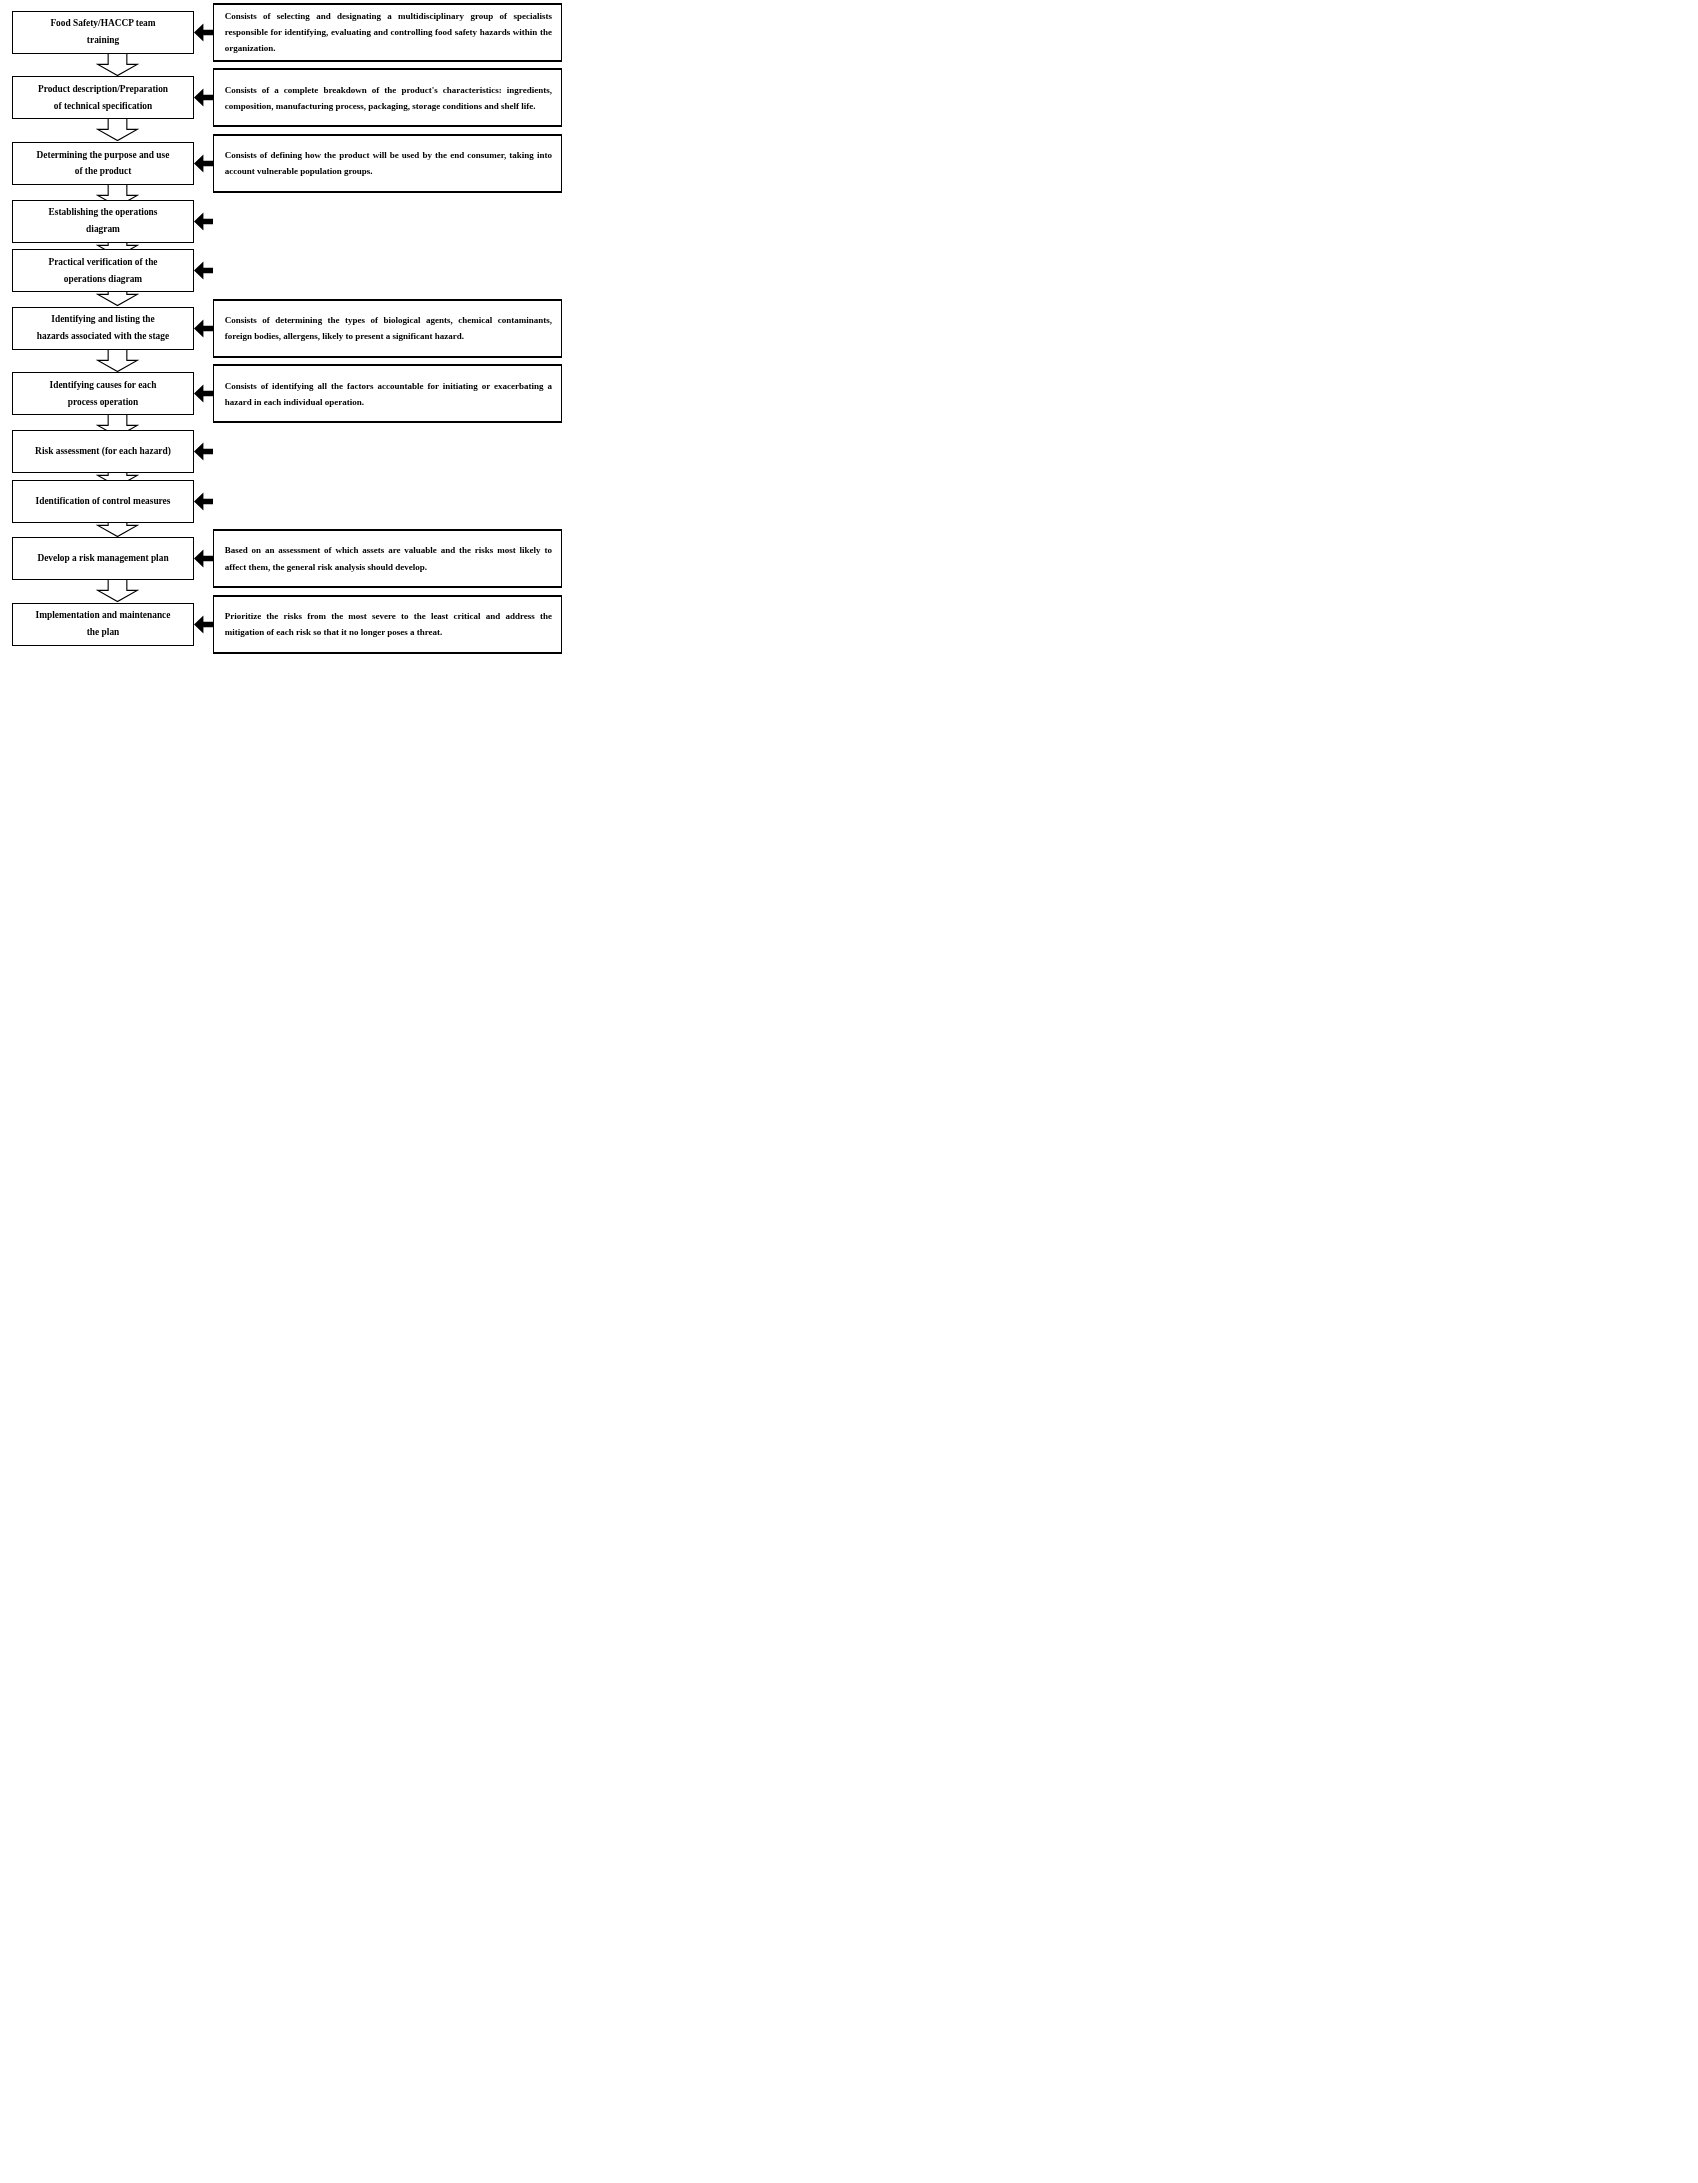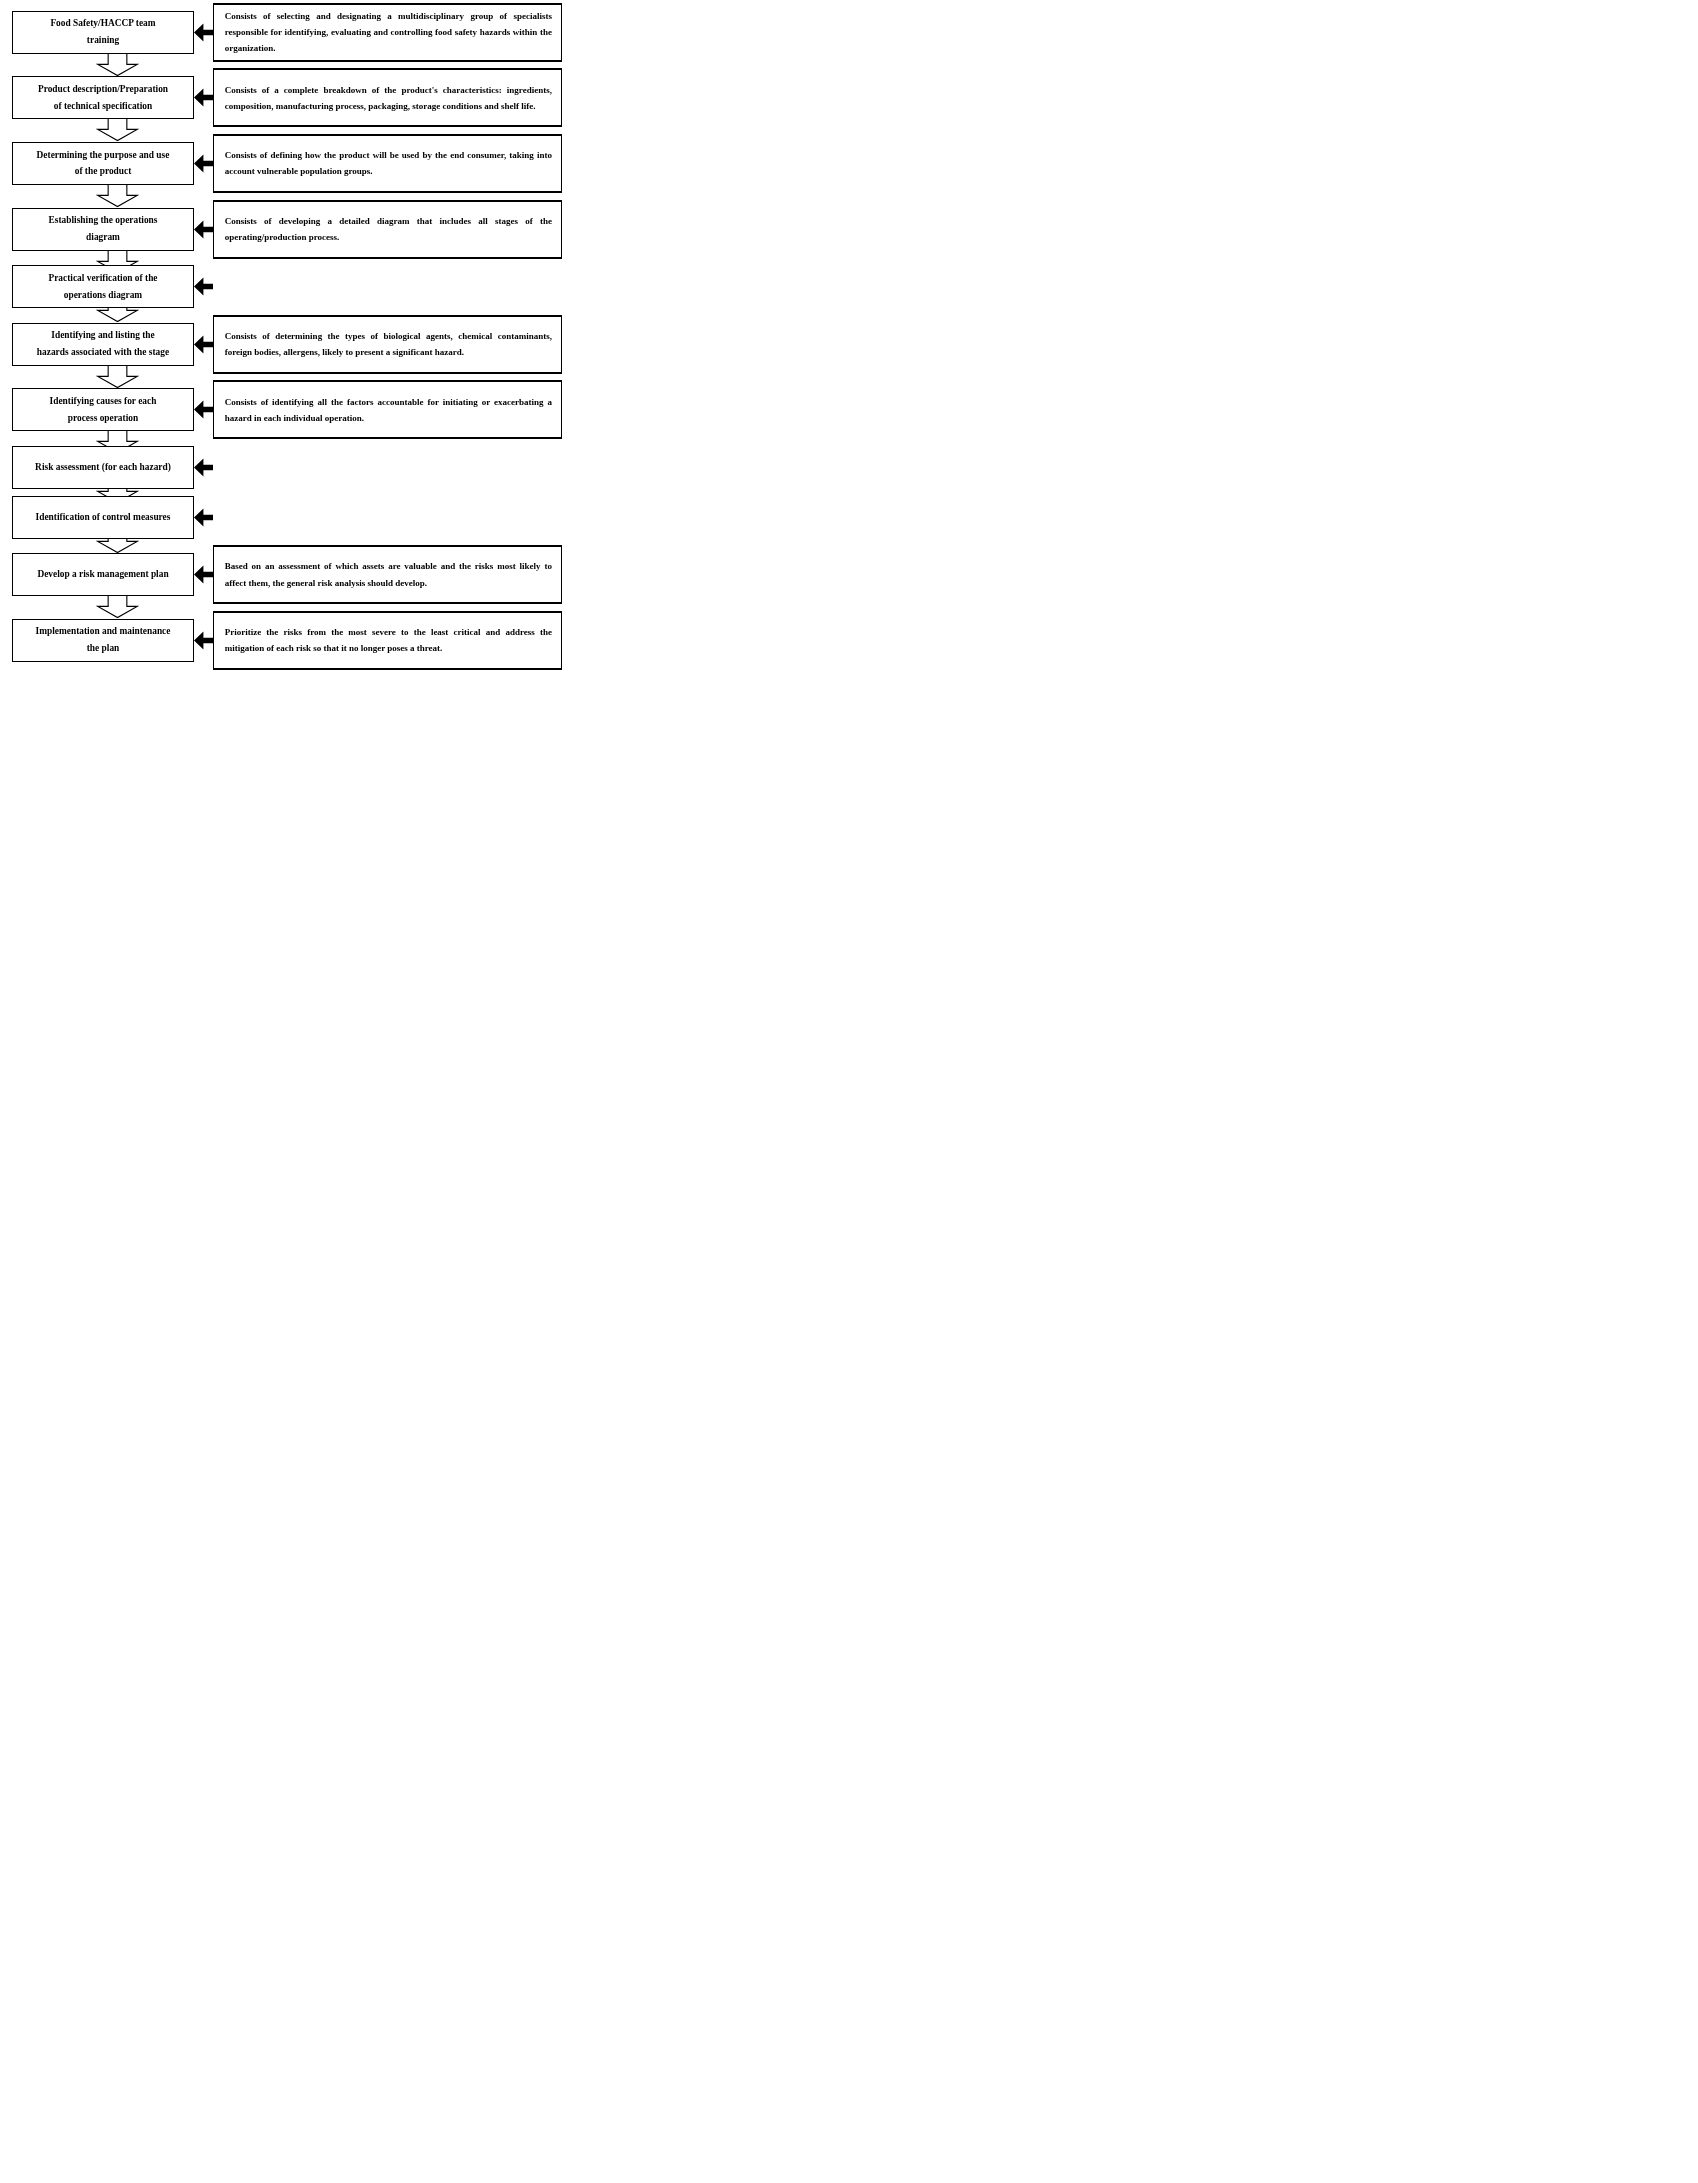--- a/index.html
+++ b/index.html
@@ -159,23 +159,20 @@
   <div class="row">
     <div class="process-box">
         <span>Establishing the operations
 diagram</span>
       </div>
     <div class="harrow">
         <svg viewBox="0 0 41 44">
           <use href="#sym-left-arrow"></use>
         </svg>
       </div>
-    <div class="desc-box">
-        <span>Consists of developing a detailed diagram that includes all stages of the operating/production process.</span>
-      </div>
   </div>
   <div class="vconn">
       <svg viewBox="0 0 92 48">
         <use href="#sym-down-arrow"></use>
       </svg>
     </div>
 
   <div class="row">
     <div class="process-box">
         <span>Practical verification of the

